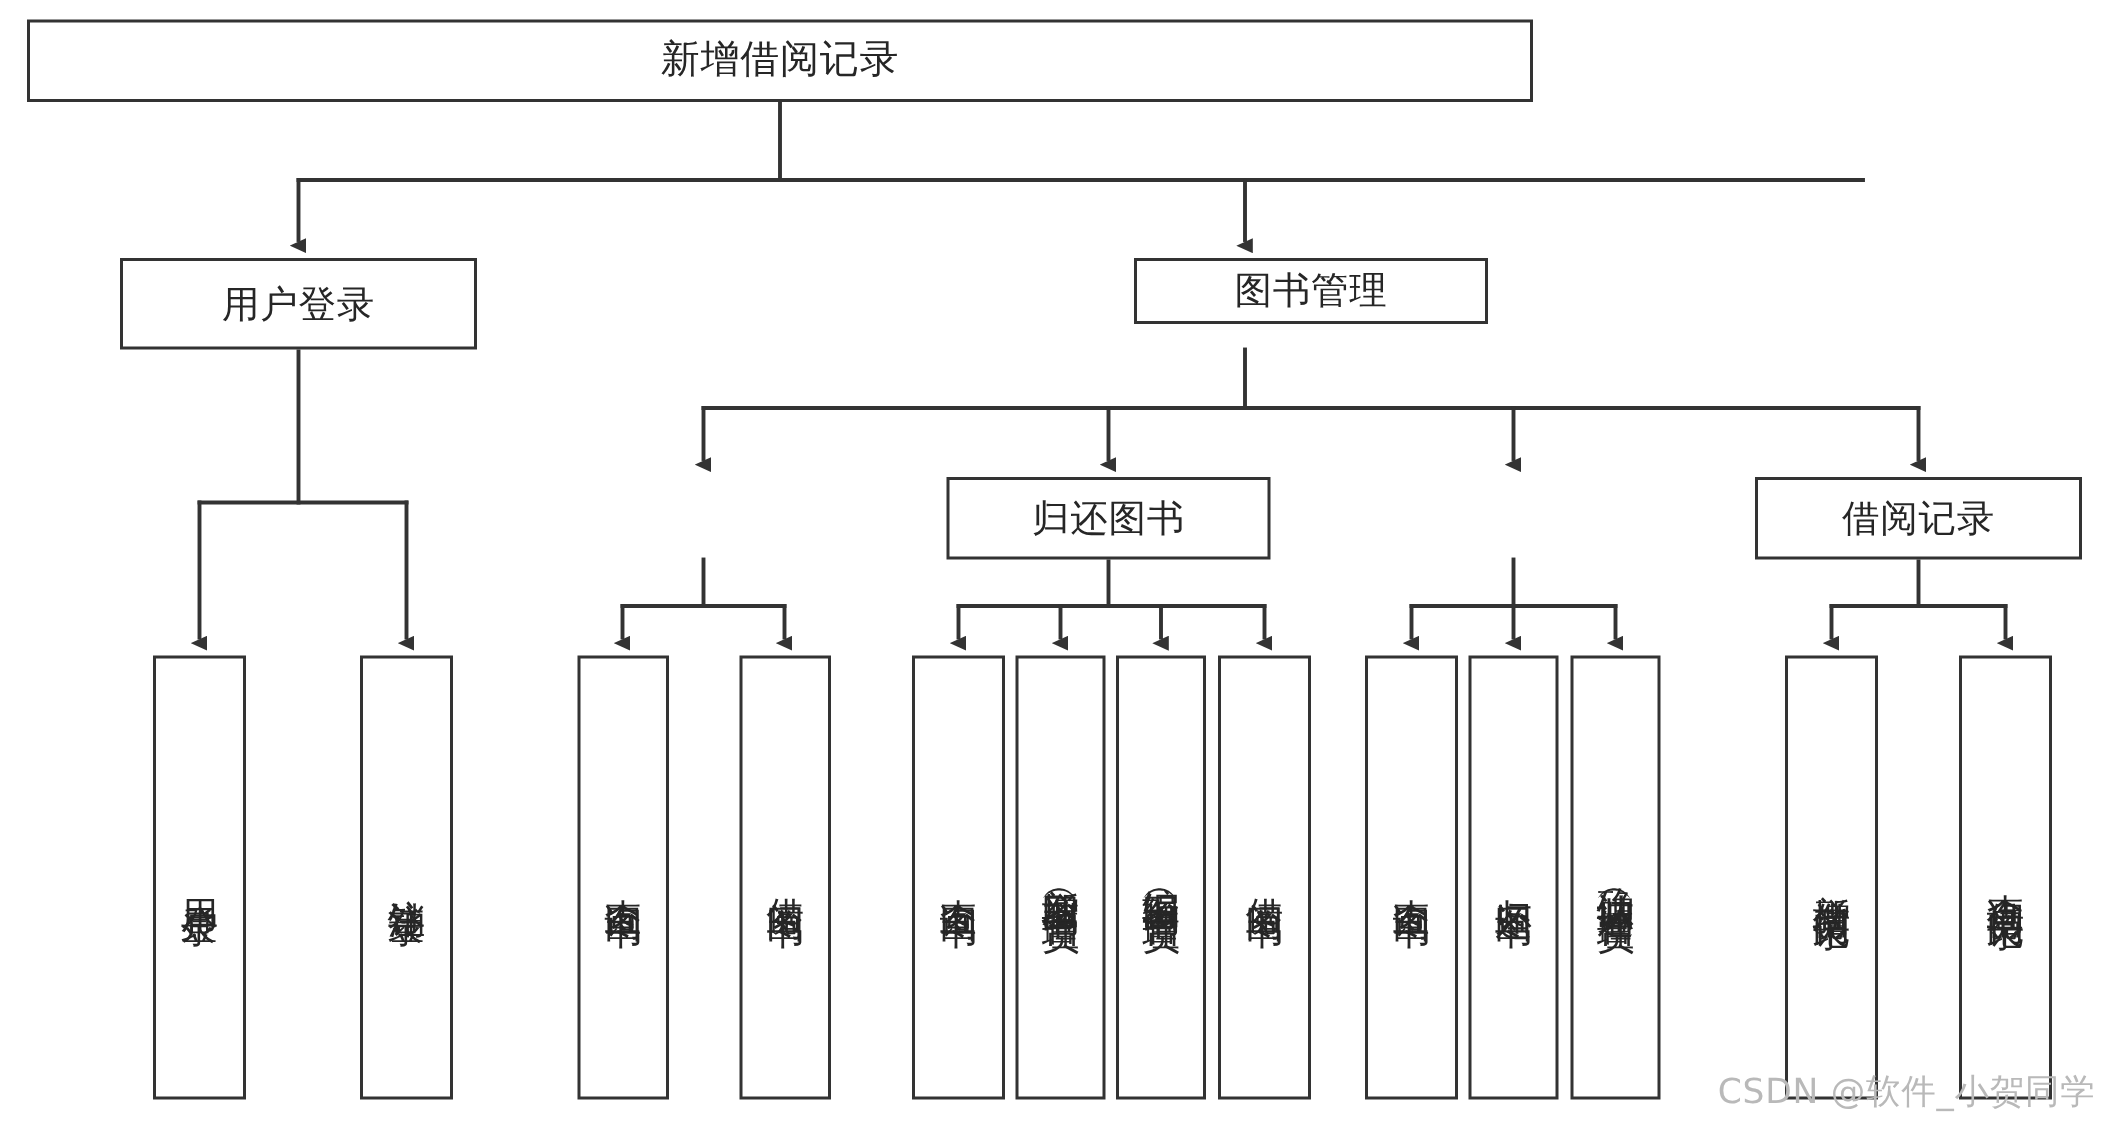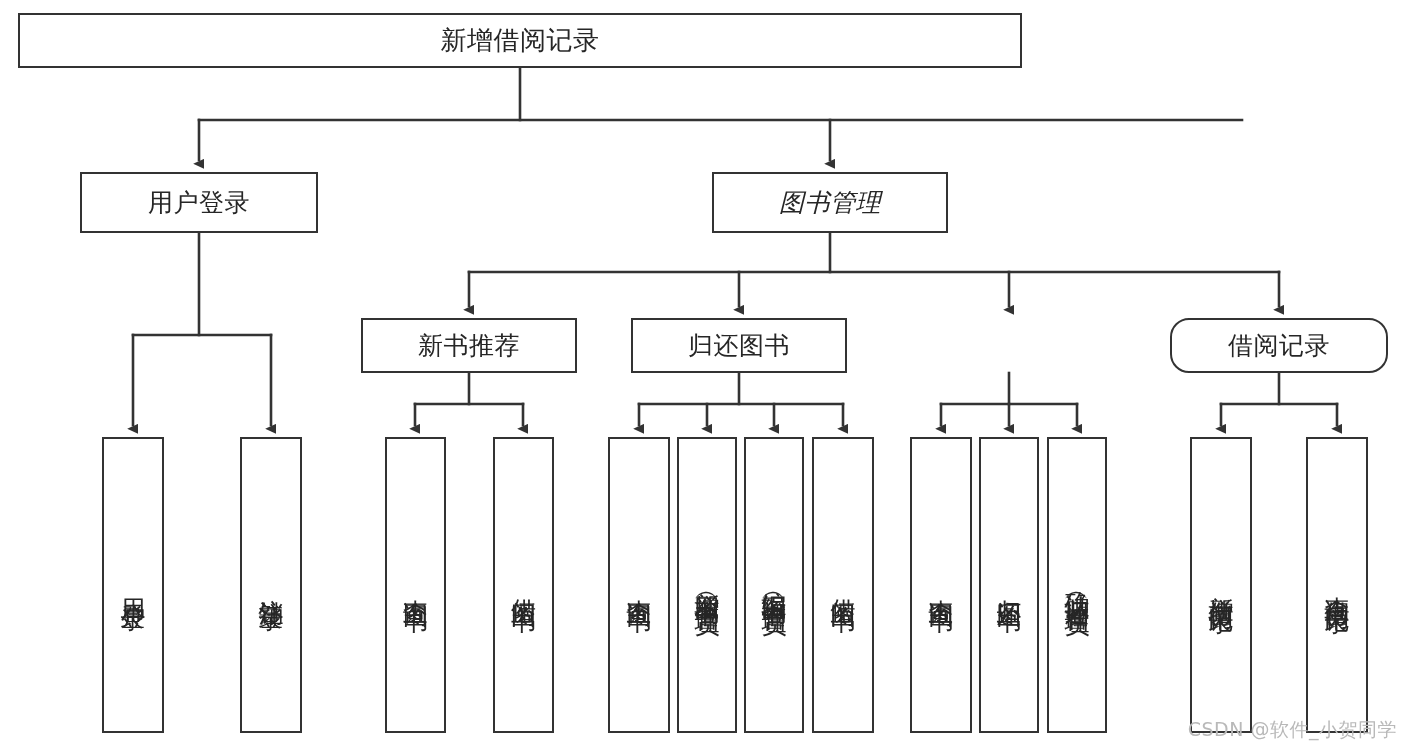--- a/index.html
+++ b/index.html
@@ -60,21 +60,21 @@
     font-size: 25px;
     line-height: 1.0;
     letter-spacing: 3px;
     white-space: nowrap;
     max-height: 100%;
   }
   #watermark {
     position: absolute;
     right: 8px;
     bottom: 4px;
-    font-size: 19px;
+    font-size: 23px;
     color: #b9b9b9;
     letter-spacing: 0.5px;
     white-space: nowrap;
     pointer-events: none;
   }
 </style>
 </head>
 <body>
 
 <div id="diagram-root">
@@ -130,31 +130,28 @@
     </g>
   </svg>
 
   <div class="node-box root horizontal" style="left:18px; top:13px; width:1004px; height:55px;">
     <span class="node-label">新增借阅记录</span>
   </div>
 
   <div class="node-box horizontal" style="left:80px; top:172px; width:238px; height:61px;">
     <span class="node-label">用户登录</span>
   </div>
-  <div class="node-box horizontal" style="left:712px; top:172px; width:236px; height:61px;font-style:italic;">
+  <div class="node-box horizontal" style="left:756px; top:172px; width:236px; height:44px;">
     <span class="node-label">图书管理</span>
   </div>
 
-  <div class="node-box horizontal" style="left:361px; top:318px; width:216px; height:55px;">
-    <span class="node-label">新书推荐</span>
-  </div>
   <div class="node-box horizontal" style="left:631px; top:318px; width:216px; height:55px;">
     <span class="node-label">归还图书</span>
   </div>
-  <div class="node-box horizontal" style="left:1170px; top:318px; width:218px; height:55px;border-radius:19px;">
+  <div class="node-box horizontal" style="left:1170px; top:318px; width:218px; height:55px;">
     <span class="node-label">借阅记录</span>
   </div>
 
   <div class="node-box vertical" style="left:102px; top:437px; width:62px; height:296px;">
     <span class="node-label">用户登录</span>
   </div>
   <div class="node-box vertical" style="left:240px; top:437px; width:62px; height:296px;">
     <span class="node-label">注销登录</span>
   </div>
 

